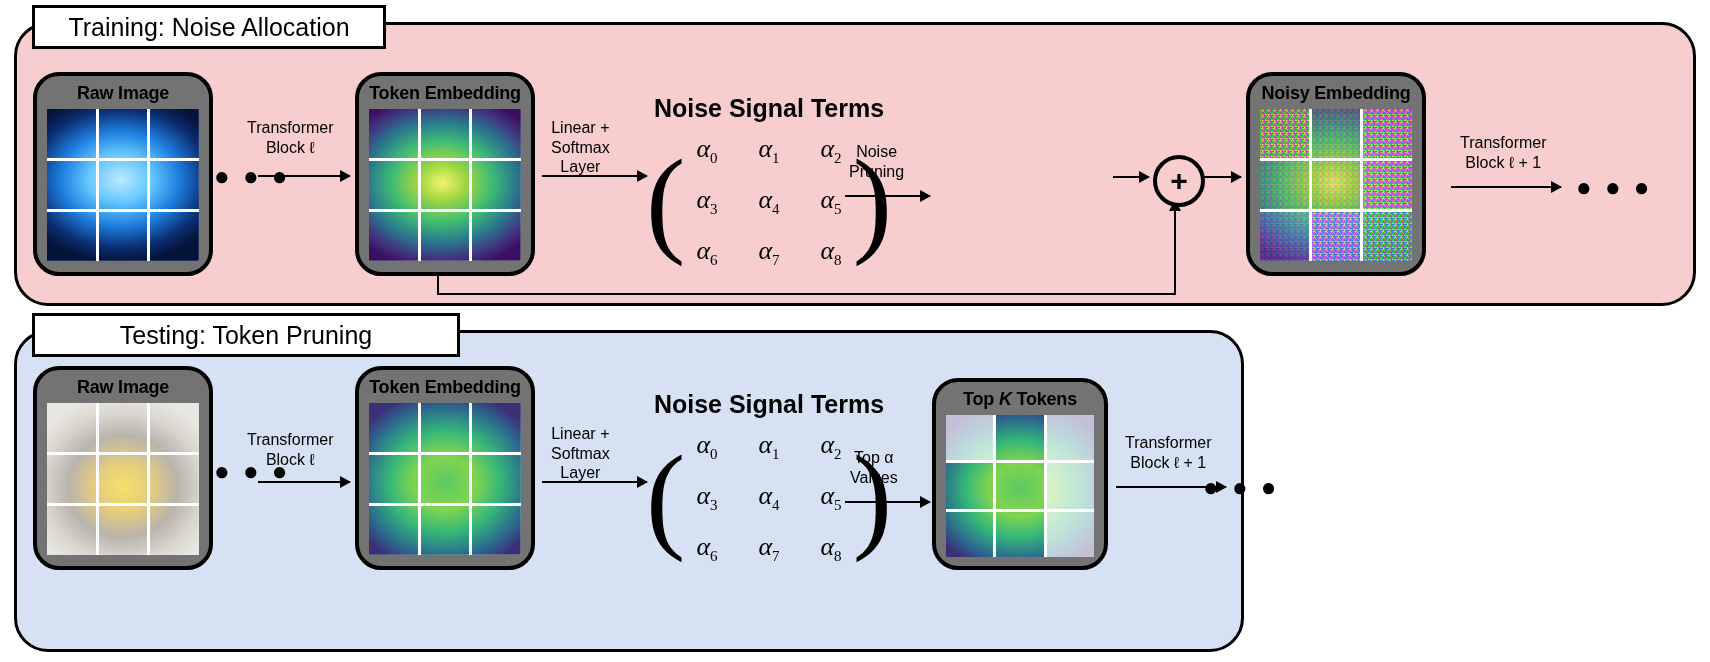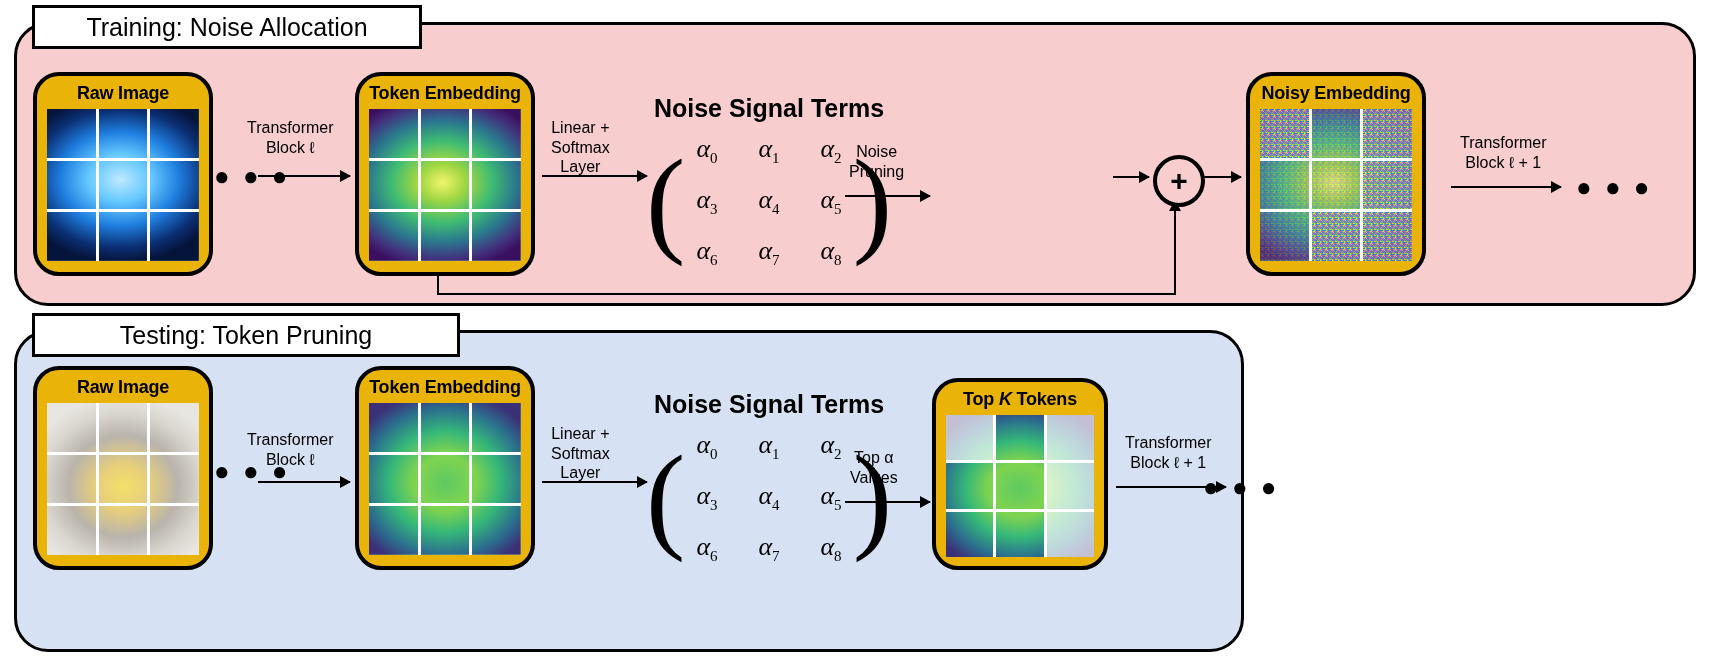--- a/index.html
+++ b/index.html
@@ -7,25 +7,25 @@
   #stage{position:relative;width:1710px;height:662px;}
 
   
   .panel{position:absolute;border:3px solid #000;border-radius:34px;box-sizing:border-box;}
   #panel-train{left:14px;top:22px;width:1682px;height:284px;background:#f7cdcd;}
   #panel-test{left:14px;top:330px;width:1230px;height:322px;background:#d6e2f3;}
 
   .panel-title{position:absolute;background:#fff;border:3px solid #000;box-sizing:border-box;
     display:flex;align-items:center;justify-content:center;font-size:25px;color:#000;
     font-family:"Liberation Sans",sans-serif;z-index:6;padding:0 18px;}
-  #title-train{left:32px;top:5px;width:390px;height:44px;}
+  #title-train{left:32px;top:5px;width:354px;height:44px;}
   #title-test{left:32px;top:313px;width:428px;height:44px;}
 
   
-  .card{position:absolute;background:#eab308;border:4px solid #000;border-radius:26px;
+  .card{position:absolute;background:#737373;border:4px solid #000;border-radius:26px;
     box-sizing:border-box;z-index:4;display:flex;flex-direction:column;align-items:center;}
   .card-title{font-size:18px;font-weight:bold;color:#000;margin-top:7px;margin-bottom:5px;
     white-space:nowrap;letter-spacing:-.2px;}
   .card-title i{font-style:italic;}
 
   .grid{display:grid;grid-template-columns:repeat(3,1fr);grid-template-rows:repeat(3,1fr);
     gap:3px;background:#fff;}
 
   
   .alabel{position:absolute;font-size:16px;color:#000;line-height:1.22;text-align:center;

